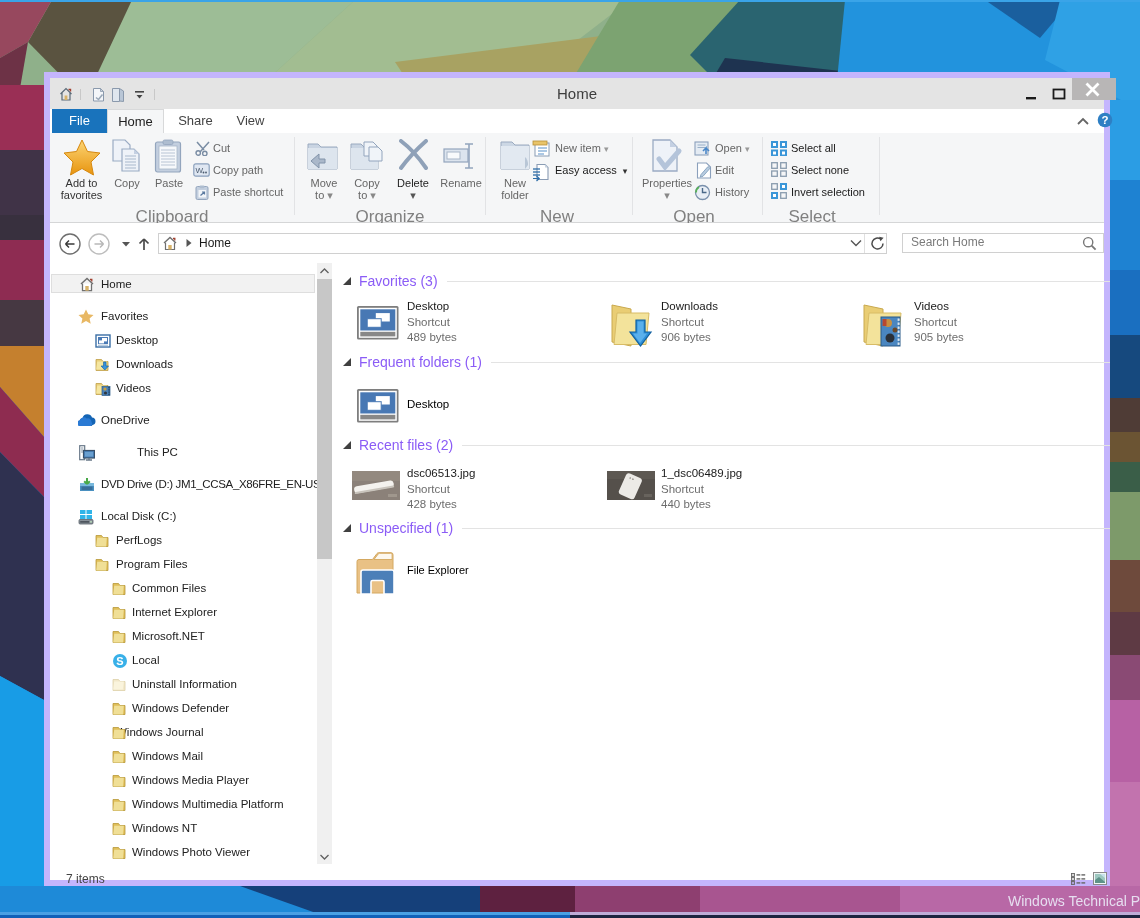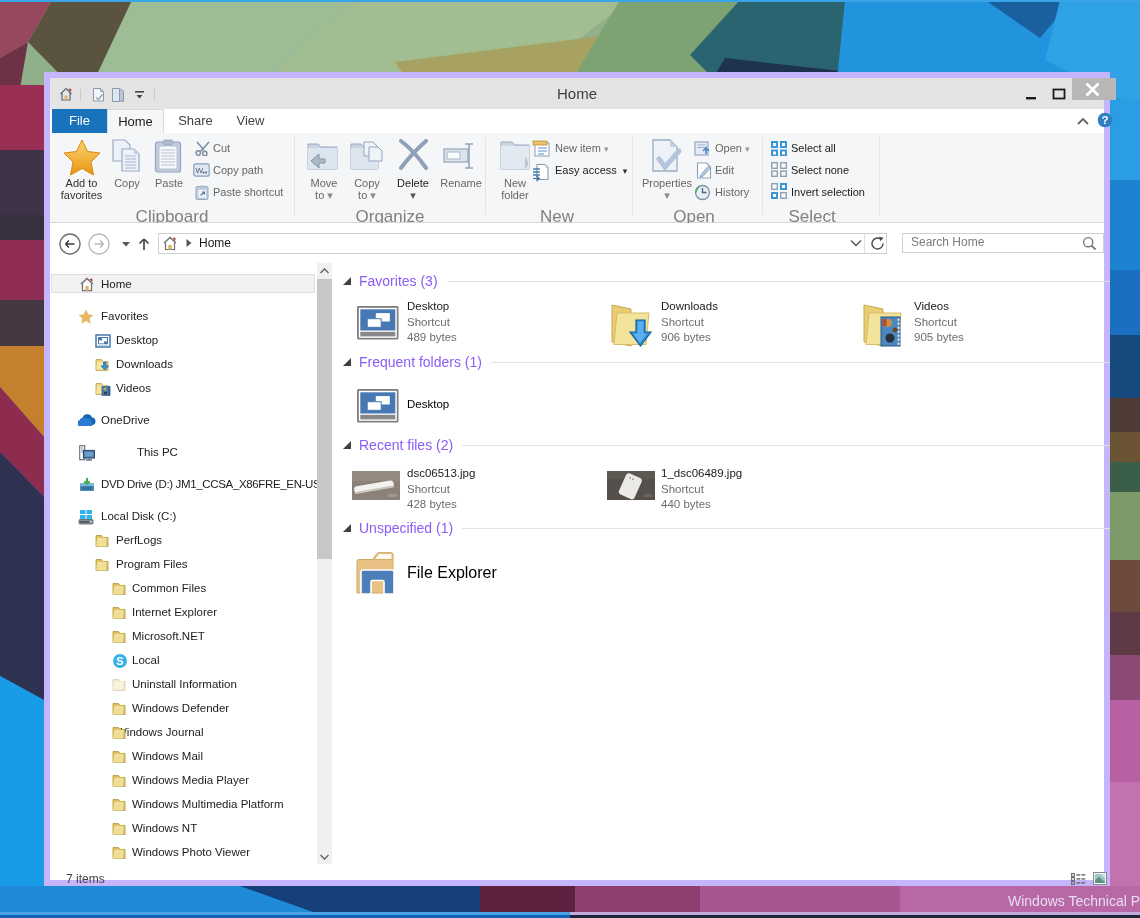--- a/index.html
+++ b/index.html
@@ -619,21 +619,21 @@
           <polygon points="8,1 8,9 0,9" fill="#404040"></polygon>
         </svg>
       <span>Unspecified (1)</span>
         <span class="rule"></span>
     </div>
     <svg class="abs" style="left:302px;top:470px" width="48" height="48" viewBox="0 0 48 48">
       <path d="M5,45 V13.5 a2,2 0 0 1 2,-2 h13.5 l4.5,-6 a2,2 0 0 1 1.6,-0.8 h12.4 a2,2 0 0 1 2,2 V45 z" fill="#e9c185" stroke="#d4a860" stroke-width="1"></path>
       <path d="M22,11.5 l4.3,-5.6 a1.4,1.4 0 0 1 1.2,-0.6 h11.2 a1.4,1.4 0 0 1 1.4,1.4 v4.8 z" fill="#fdf8ee" stroke="#d4a860" stroke-width="0.9"></path>
       <path d="M9,46 V24 a2,2 0 0 1 2,-2 h29 a2,2 0 0 1 2,2 v22 h-10 V34 a1.5,1.5 0 0 0 -1.5,-1.5 h-10 a1.5,1.5 0 0 0 -1.5,1.5 v12 z" fill="#4c7fb8" stroke="#fff" stroke-width="1.6"></path>
     </svg>
-    <div class="abs tile nm" style="left:357px;top:486px;font-size:16px;">File Explorer</div>
+    <div class="abs tile nm" style="left:357px;top:486px;font-size:11px;">File Explorer</div>
   </div>
   <div id="statusbar">
     <div class="abs" style="left:16px;top:794px;font-size:12px;color:#444;">7 items</div>
     <svg class="abs" style="left:1021px;top:795px" width="15" height="12" viewBox="0 0 15 12">
       <g fill="none" stroke="#666" stroke-width="0.9">
           <rect x="0.5" y="0.5" width="3" height="3"></rect>
           <rect x="0.5" y="4.5" width="3" height="3"></rect>
           <rect x="0.5" y="8.5" width="3" height="3"></rect>
         </g>
       <g fill="#666">

